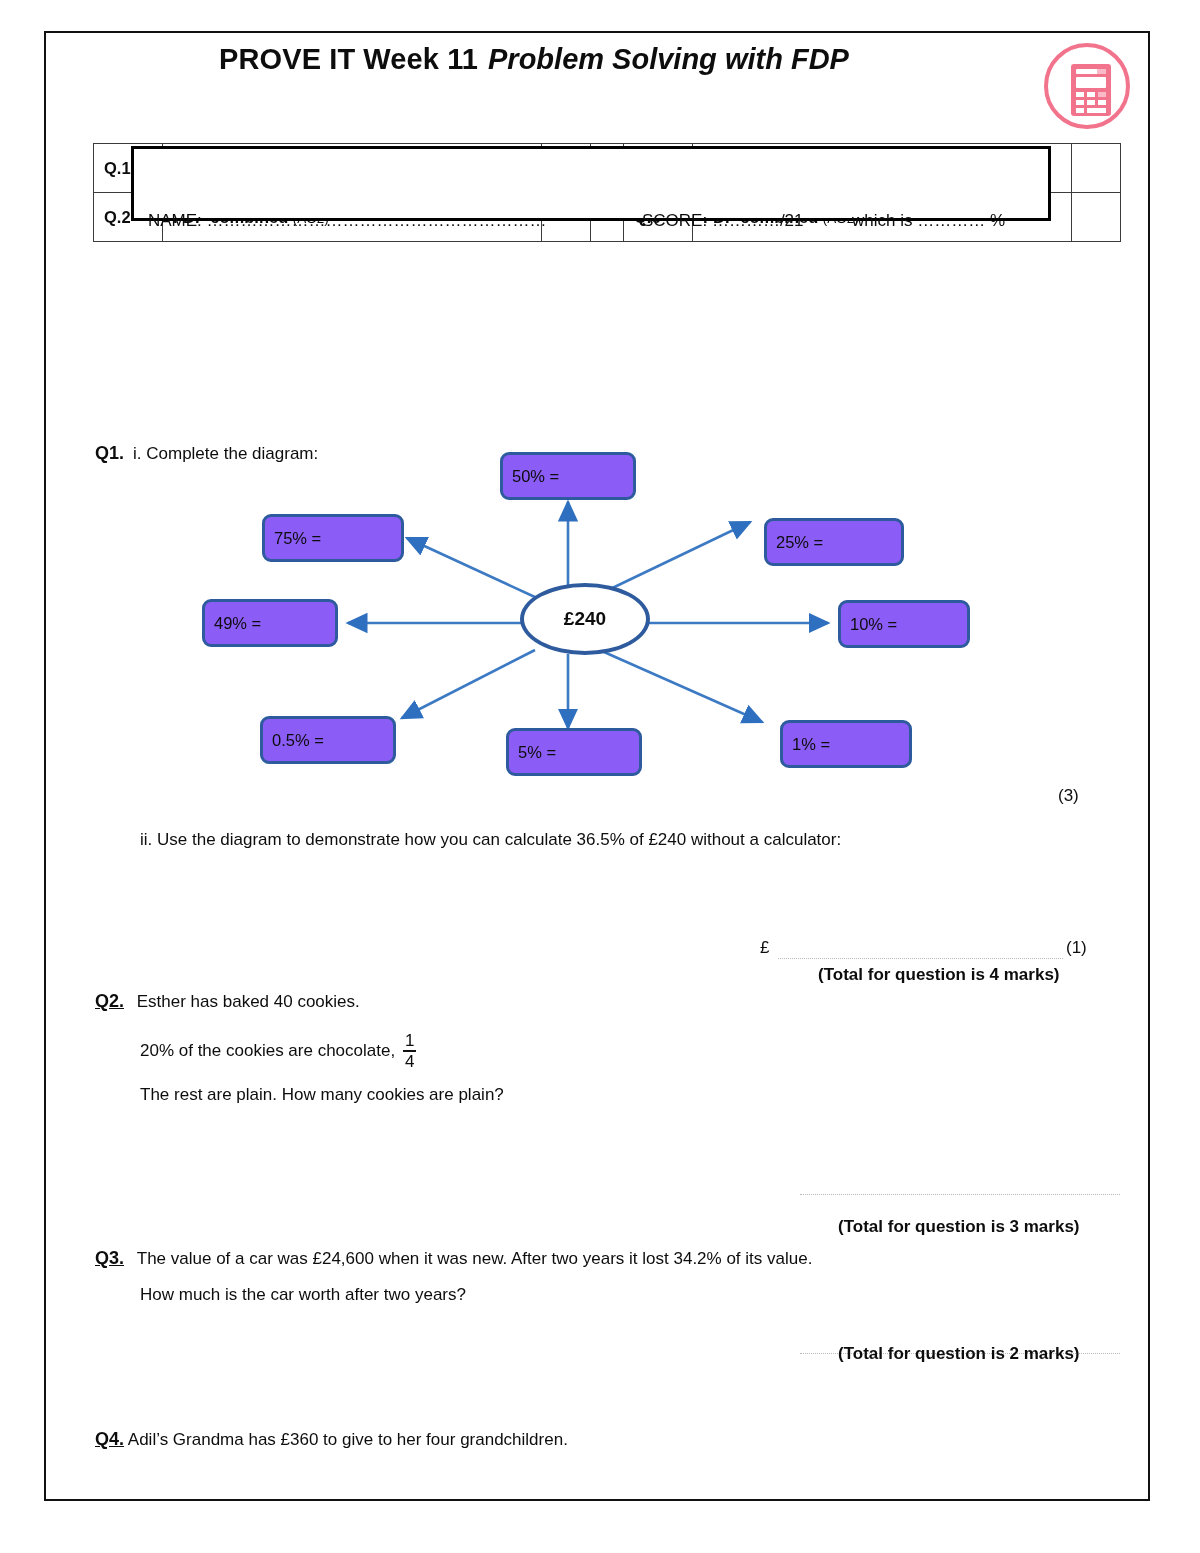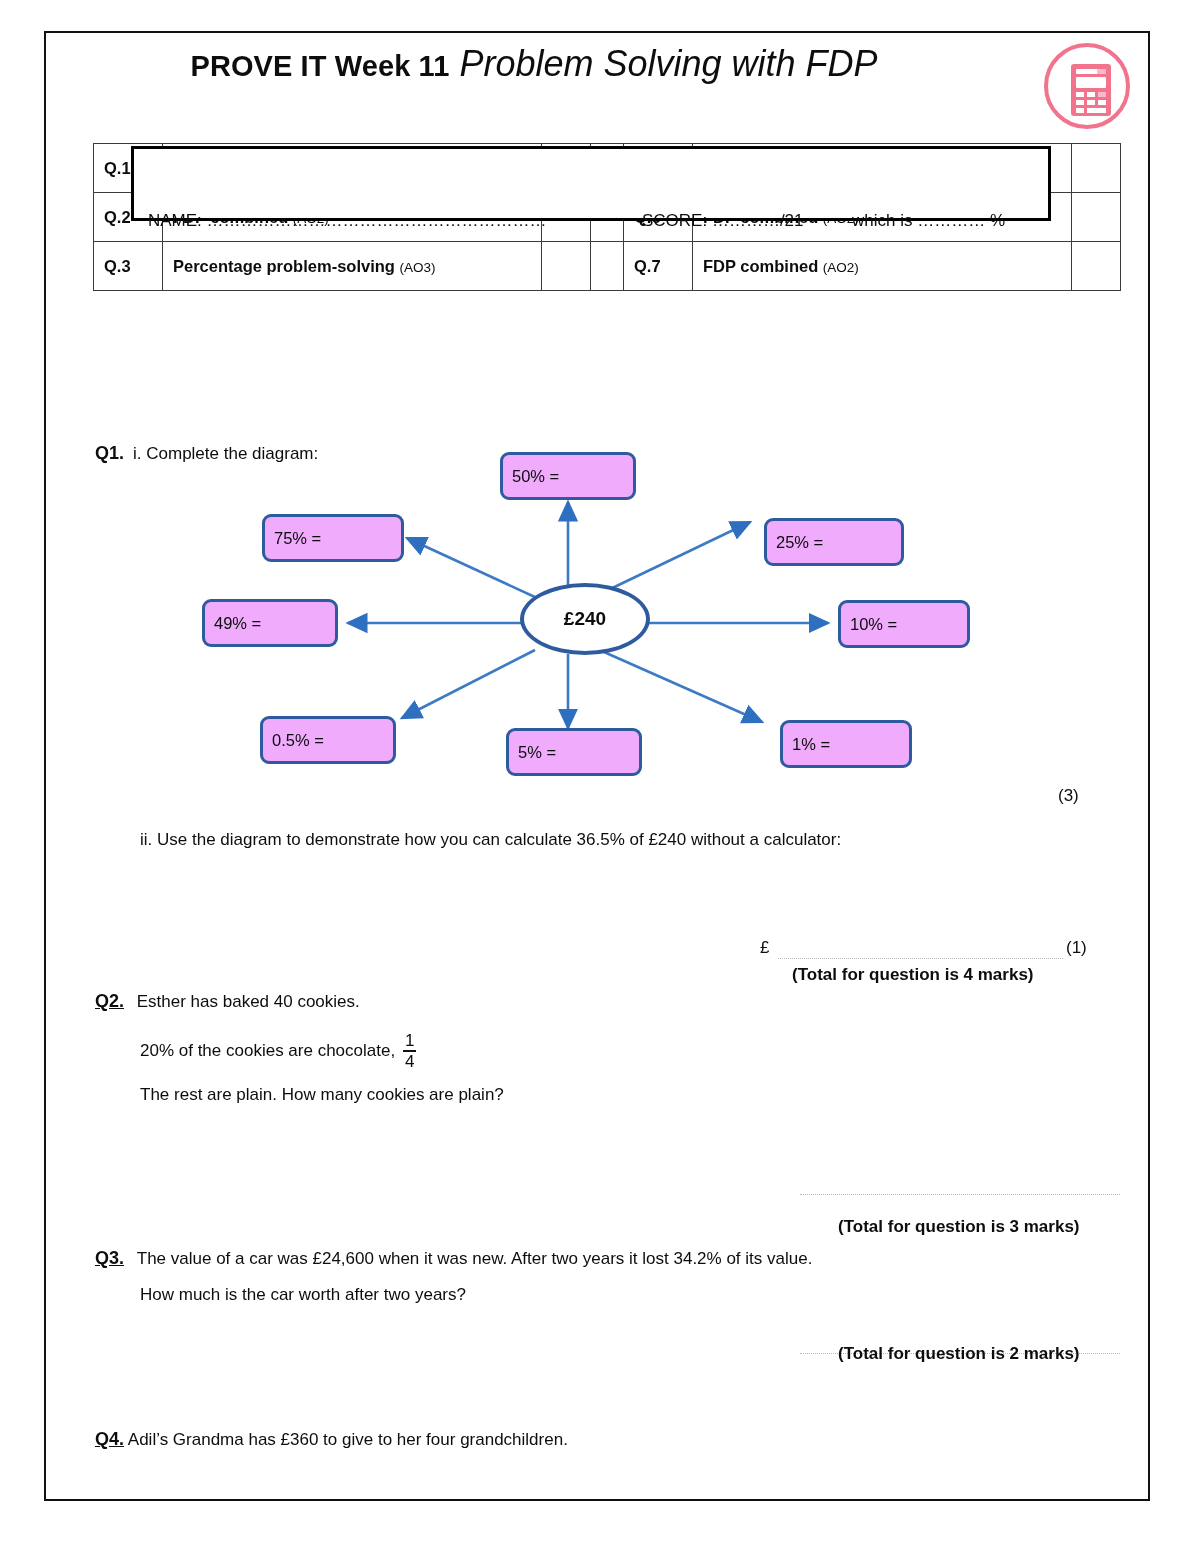--- a/index.html
+++ b/index.html
@@ -43,22 +43,22 @@
     width: 980px;
     text-align: center;
     line-height: 1.1;
   }
   .title-a {
     font-size: 29px;
     font-weight: bold;
     letter-spacing: .1px;
   }
   .title-b {
-    font-size: 36px;
-    font-weight: normal;
+    font-size: 29px;
+    font-weight: bold;
     font-style: italic;
     margin-left: 10px;
   }
 
   
   #calc-badge {
     position: absolute;
     left: 1000px;
     top: -1px;
     width: 86px;
@@ -135,21 +135,21 @@
     top: 440px;
     width: 830px;
     height: 340px;
   }
   #diagram svg { position: absolute; left: 0; top: 0; }
 
   .node {
     position: absolute;
     border: 3.5px solid #2e5b9e;
     border-radius: 9px;
-    background: #f0abfc;
+    background: #8b5cf6;
     box-sizing: border-box;
     font-size: 16.5px;
     display: flex;
     align-items: center;
     padding-left: 9px;
     z-index: 3;
   }
   #hub {
     position: absolute;
     border: 4px solid #2e5b9e;
@@ -241,35 +241,20 @@
       </td>
       <td class="mk"></td>
       <td class="gap"></td>
       <td class="qnum">Q.6</td>
       <td class="topic">
         <span class="topic-main">FDP combined</span>
         <span class="topic-ao">(AO2)</span>
       </td>
       <td class="mk"></td>
     </tr>
-    <tr>
-      <td class="qnum">Q.3</td>
-      <td class="topic">
-        <span class="topic-main">Percentage problem-solving</span>
-        <span class="topic-ao">(AO3)</span>
-      </td>
-      <td class="mk"></td>
-      <td class="gap"></td>
-      <td class="qnum">Q.7</td>
-      <td class="topic">
-        <span class="topic-main">FDP combined</span>
-        <span class="topic-ao">(AO2)</span>
-      </td>
-      <td class="mk"></td>
-    </tr>
   </tbody>
 </table>
 
 <div id="namebox">
   <div class="nb-row">
     <span id="name-label">NAME: ……………………………………………………</span>
     <span id="score-label">SCORE: …………/21</span>
     <span id="pct-label">which is ………… %</span>
   </div>
 </div>
@@ -315,21 +300,21 @@
   <div class="node" style="left:82px;  top:74px;  width:142px; height:48px;">75% =</div>
 </div>
 
 <div class="mark-small" style="left:1058px; top:786px;">(3)</div>
 
 <div class="qblock" style="left:140px; top:830px;">ii. Use the diagram to demonstrate how you can calculate 36.5% of £240 without a calculator:</div>
 
 <div class="mark-small" style="left:760px; top:938px;">£</div>
 <div class="dotline" style="left:778px; top:958px; width:285px;"></div>
 <div class="mark-small" style="left:1066px; top:938px;">(1)</div>
-<div class="mark-note" style="left:792px; top:965px;">(Total for question is 4 marks)</div>
+<div class="mark-note" style="left:818px; top:965px;">(Total for question is 4 marks)</div>
 
 <div class="qblock" style="left:95px; top:991px;">
   <span class="qno">Q2.</span>
   <span style="margin-left:8px;">Esther has baked 40 cookies.</span>
 </div>
 <div class="qblock" style="left:140px; top:1033px;">
   <span>20% of the cookies are chocolate,</span>
   <span class="frac">
     <span class="num">1</span>
     <span class="bar"></span>

